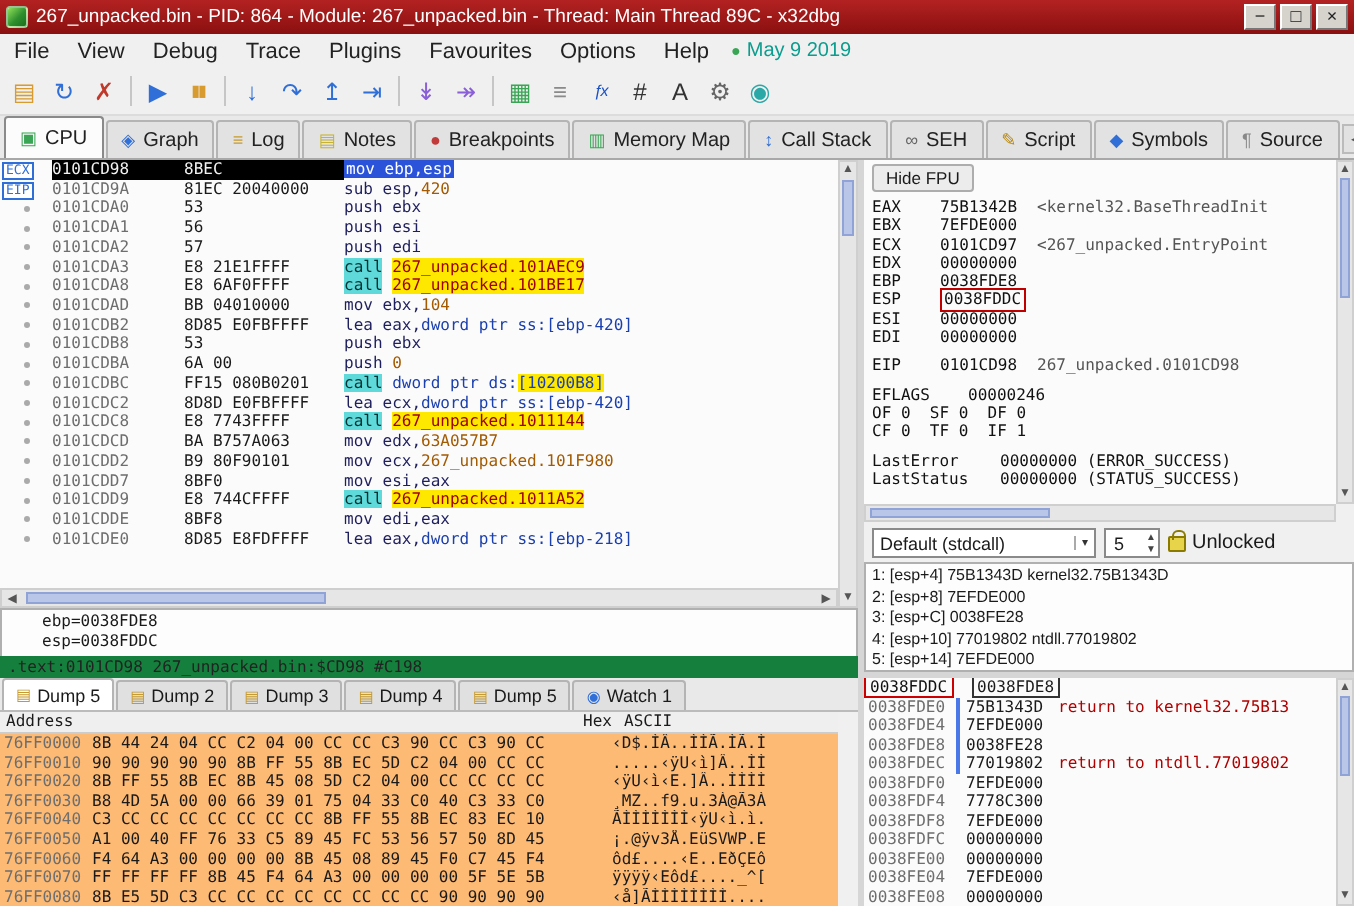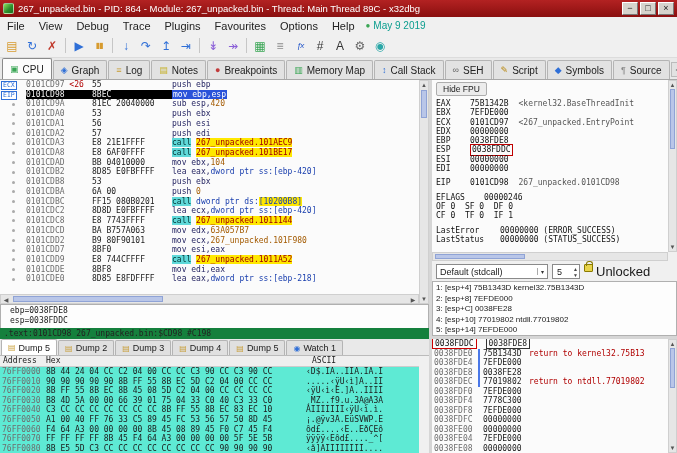--- a/index.html
+++ b/index.html
@@ -54,35 +54,35 @@
 .reglabel{position:absolute;border:1px solid #2f6fd7;color:#2f6fd7;font-size:6.5px;line-height:7px;padding:0 1px;background:#fff;font-family:"DejaVu Sans Mono",monospace}
 
 
 .sb{position:absolute;background:#e6e6e6;border:1px solid #cfcfcf}
 .sb .arr{position:absolute;font-size:6px;color:#555;width:100%;text-align:center}
 .sbthumb{position:absolute;background:#b9c6e8;border:1px solid #8fa3d6}
 .vsplit{position:absolute;left:429px;top:80px;width:3px;height:373px;background:#d6d6d6}
 .hsplit{position:absolute;left:429px;top:336px;width:248px;height:3px;background:#d6d6d6}
 
 
-.infobox{position:absolute;left:0;top:304px;width:429px;height:40px;background:#fdfdfd;border:1px solid #b0b0b0;font-size:8px;line-height:10px;padding:1px 9px;overflow:hidden}
+.infobox{position:absolute;left:0;top:304px;width:429px;height:40px;background:#fdfdfd;border:1px solid #b0b0b0;font-size:8px;line-height:10px;padding:1px 20px;overflow:hidden}
 .statusline{position:absolute;left:0;top:328px;width:429px;height:11px;background:#15803d;font-size:8px;line-height:11px;padding-left:4px;color:#222;font-family:"DejaVu Sans Mono",monospace}
 
 
 .btabs{position:absolute;left:0;top:339px;width:429px;height:17px;background:#e9e9e9;display:flex;align-items:flex-end;padding-left:1px;border-bottom:1px solid #bbb}
 .btab{height:15px;display:flex;align-items:center;gap:3px;padding:0 6px;font-size:9px;background:#e0e0e0;border:1px solid #b4b4b4;border-bottom:none;border-radius:2px 2px 0 0;margin-right:1px}
 .btab.sel{background:#fff;height:16px}
 .btab .tic{font-size:8px}
 
 
 .dumphead{position:absolute;left:0;top:356px;width:419px;height:11px;background:#efefef;border-bottom:1px solid #ccc;font-size:8px;line-height:10px;display:flex;font-family:"DejaVu Sans Mono",monospace}
 .dh-addr{width:46px;padding-left:3px}
-.dh-hex{width:260px;text-align:left}
+.dh-hex{width:260px;text-align:right}
 .dh-ascii{flex:1;padding-left:6px}
-.dumprows{position:absolute;left:0;top:367px;width:419px;height:86px;background:#5eead4;overflow:hidden;font-family:"DejaVu Sans Mono",monospace}
+.dumprows{position:absolute;left:0;top:367px;width:419px;height:86px;background:#fdba74;overflow:hidden;font-family:"DejaVu Sans Mono",monospace}
 .dumprow{display:flex;height:9.6px;line-height:9.6px;font-size:8px;white-space:pre}
 .du-addr{width:46px;color:#6e6e6e;padding-left:2px;flex:none}
 .du-hex{width:260px;color:#1a1a1a;flex:none;overflow:hidden}
 .du-ascii{flex:1;color:#1a1a1a;overflow:hidden}
 
 
 .stack{position:absolute;left:432px;top:339px;width:236px;height:114px;background:#fbfbfb;overflow:hidden;font-family:"DejaVu Sans Mono",monospace}
 .srow{display:flex;height:9.5px;line-height:9.3px;font-size:8px;white-space:pre;align-items:center}
 .st-addr{width:46px;color:#6e6e6e;flex:none;padding-left:2px}
 .bracket{width:5px;flex:none;height:100%}
@@ -104,21 +104,21 @@
 .rnote{color:#555;margin-left:10px}
 .rgap{height:5px}
 .flagtxt{color:#111}
 
 
 .ccrow{position:absolute;left:432px;top:262px;width:245px;height:19px;background:#f0f0f0;display:flex;align-items:center;gap:4px;padding:0 4px}
 .combo{width:112px;height:15px;background:#fff;border:1px solid #8a8a8a;font-size:9px;display:flex;align-items:center;padding:0 3px}
 .combo .carr{margin-left:auto;font-size:6px;color:#333;border-left:1px solid #aaa;padding-left:3px}
 .spin{width:28px;height:15px;background:#fff;border:1px solid #8a8a8a;font-size:9px;display:flex;align-items:center;padding-left:4px;position:relative}
 .spin .arrows{position:absolute;right:1px;top:1px;font-size:5px;line-height:6px;color:#444}
-.lockwrap{display:flex;gap:3px;font-size:13px}
+.lockwrap{display:flex;align-items:center;gap:3px;font-size:10px}
 .lockicon{width:9px;height:8px;border:1px solid #8a7a00;background:#e8d44a;border-radius:1px;position:relative}
 .lockicon:before{content:"";position:absolute;left:1px;top:-4px;width:5px;height:4px;border:1px solid #8a7a00;border-bottom:none;border-radius:3px 3px 0 0}
 .args{position:absolute;left:432px;top:281px;width:245px;height:55px;background:#fdfdfd;border:1px solid #b0b0b0;font-size:8px;line-height:10.5px;padding:1px 3px;overflow:hidden}
 .argrow{white-space:pre;overflow:hidden}
 .reghscroll-wrap{position:absolute;left:432px;top:252px;width:236px;height:9px}
 </style>
 </head>
 <body>
 
 <div id="win">
@@ -215,21 +215,20 @@
         <span>Symbols</span>
       </span>
       <span class="tab">
         <span class="tic" style="color: rgb(136, 136, 136);">¶</span>
         <span>Source</span>
       </span>
       <span class="tab-scroll">◂</span>
   </div>
 
   <div class="disasm" style="position:absolute">
-      <div class="drow"><span class="side"><span class="dot"></span></span><span class="addrw">0101CD97<span class="note"> &lt;26</span></span><span class="bytesc">55</span><span class="insc"><span class="c-txt">push ebp</span></span></div>
       <div class="drow cur"><span class="side"><span class="dot"></span></span><span class="addrw">0101CD98</span><span class="bytesc">8BEC</span><span class="insc"><span class="c-cipins">mov ebp,esp</span></span></div>
       <div class="drow"><span class="side"><span class="dot"></span></span><span class="addrw">0101CD9A</span><span class="bytesc">81EC 20040000</span><span class="insc"><span class="c-txt">sub esp,</span><span class="c-imm">420</span></span></div>
       <div class="drow"><span class="side"><span class="dot"></span></span><span class="addrw">0101CDA0</span><span class="bytesc">53</span><span class="insc"><span class="c-txt">push ebx</span></span></div>
       <div class="drow"><span class="side"><span class="dot"></span></span><span class="addrw">0101CDA1</span><span class="bytesc">56</span><span class="insc"><span class="c-txt">push esi</span></span></div>
       <div class="drow"><span class="side"><span class="dot"></span></span><span class="addrw">0101CDA2</span><span class="bytesc">57</span><span class="insc"><span class="c-txt">push edi</span></span></div>
       <div class="drow"><span class="side"><span class="dot"></span></span><span class="addrw">0101CDA3</span><span class="bytesc">E8 21E1FFFF</span><span class="insc"><span class="c-callmn">call</span><span class="c-txt"> </span><span class="c-mod">267_unpacked.101AEC9</span></span></div>
       <div class="drow"><span class="side"><span class="dot"></span></span><span class="addrw">0101CDA8</span><span class="bytesc">E8 6AF0FFFF</span><span class="insc"><span class="c-callmn">call</span><span class="c-txt"> </span><span class="c-mod">267_unpacked.101BE17</span></span></div>
       <div class="drow"><span class="side"><span class="dot"></span></span><span class="addrw">0101CDAD</span><span class="bytesc">BB 04010000</span><span class="insc"><span class="c-txt">mov ebx,</span><span class="c-imm">104</span></span></div>
       <div class="drow"><span class="side"><span class="dot"></span></span><span class="addrw">0101CDB2</span><span class="bytesc">8D85 E0FBFFFF</span><span class="insc"><span class="c-txt">lea eax,</span><span class="c-mem">dword ptr ss:[ebp-420]</span></span></div>
       <div class="drow"><span class="side"><span class="dot"></span></span><span class="addrw">0101CDB8</span><span class="bytesc">53</span><span class="insc"><span class="c-txt">push ebx</span></span></div>

